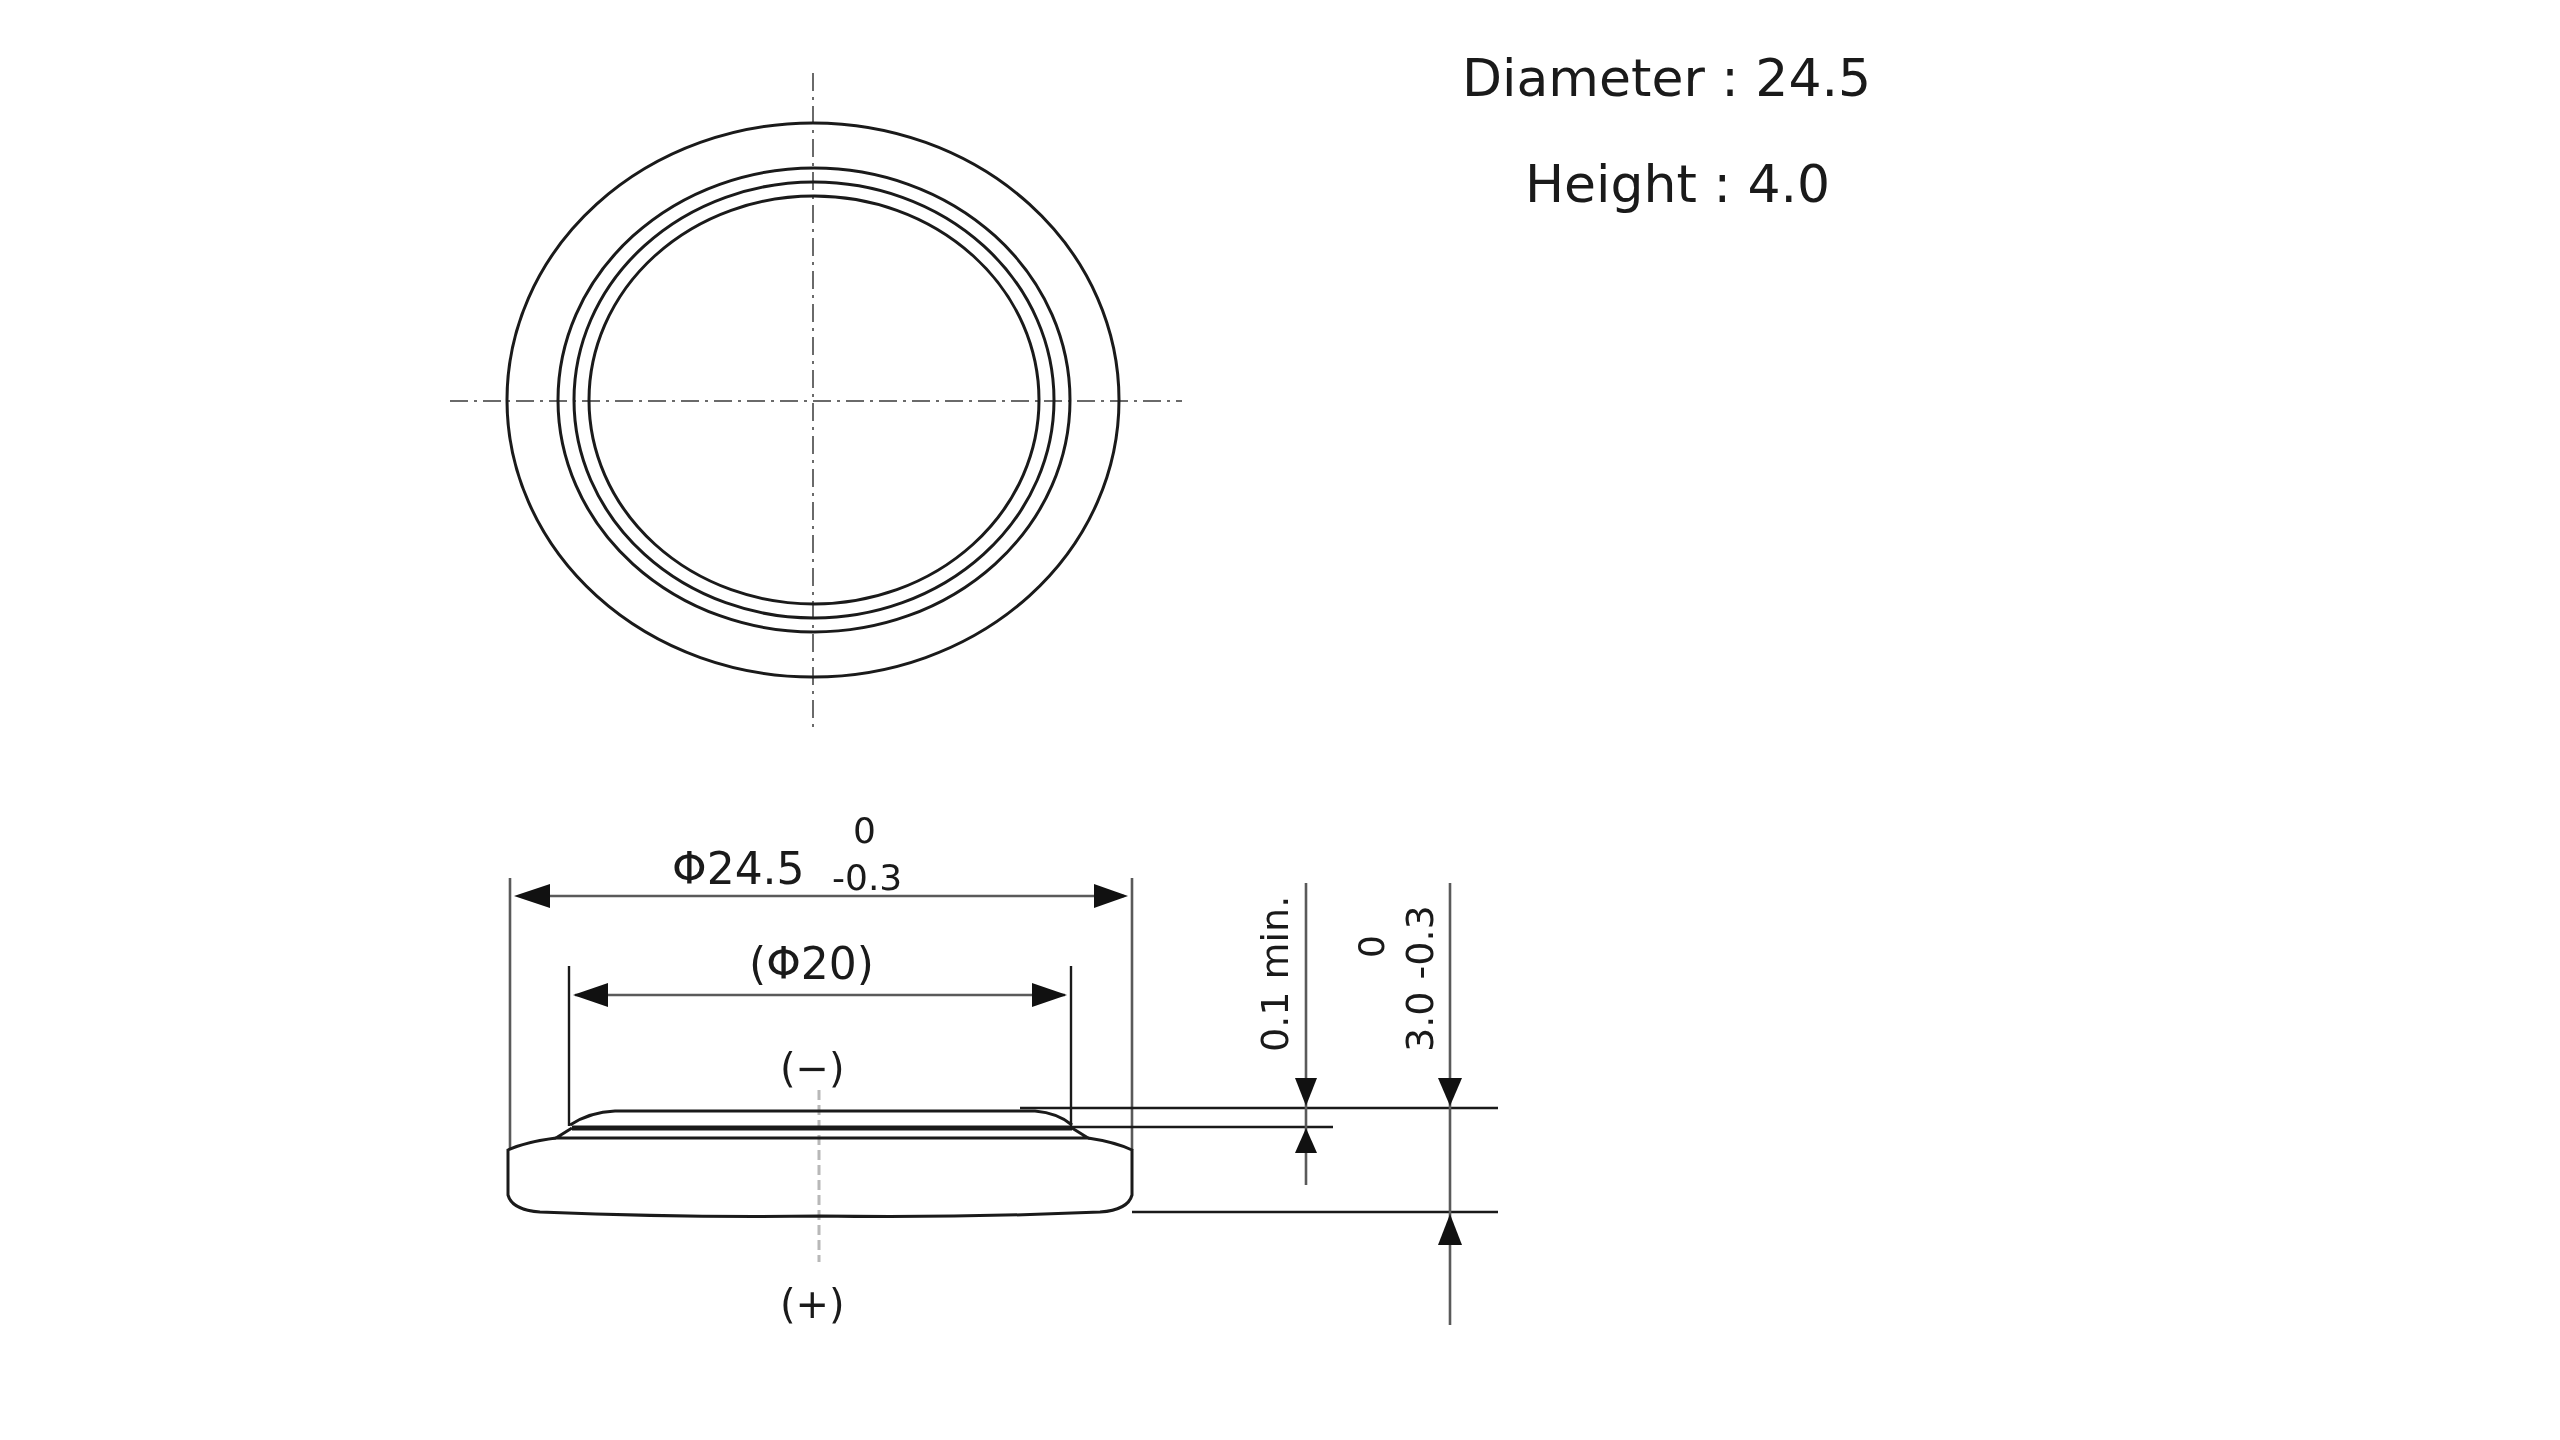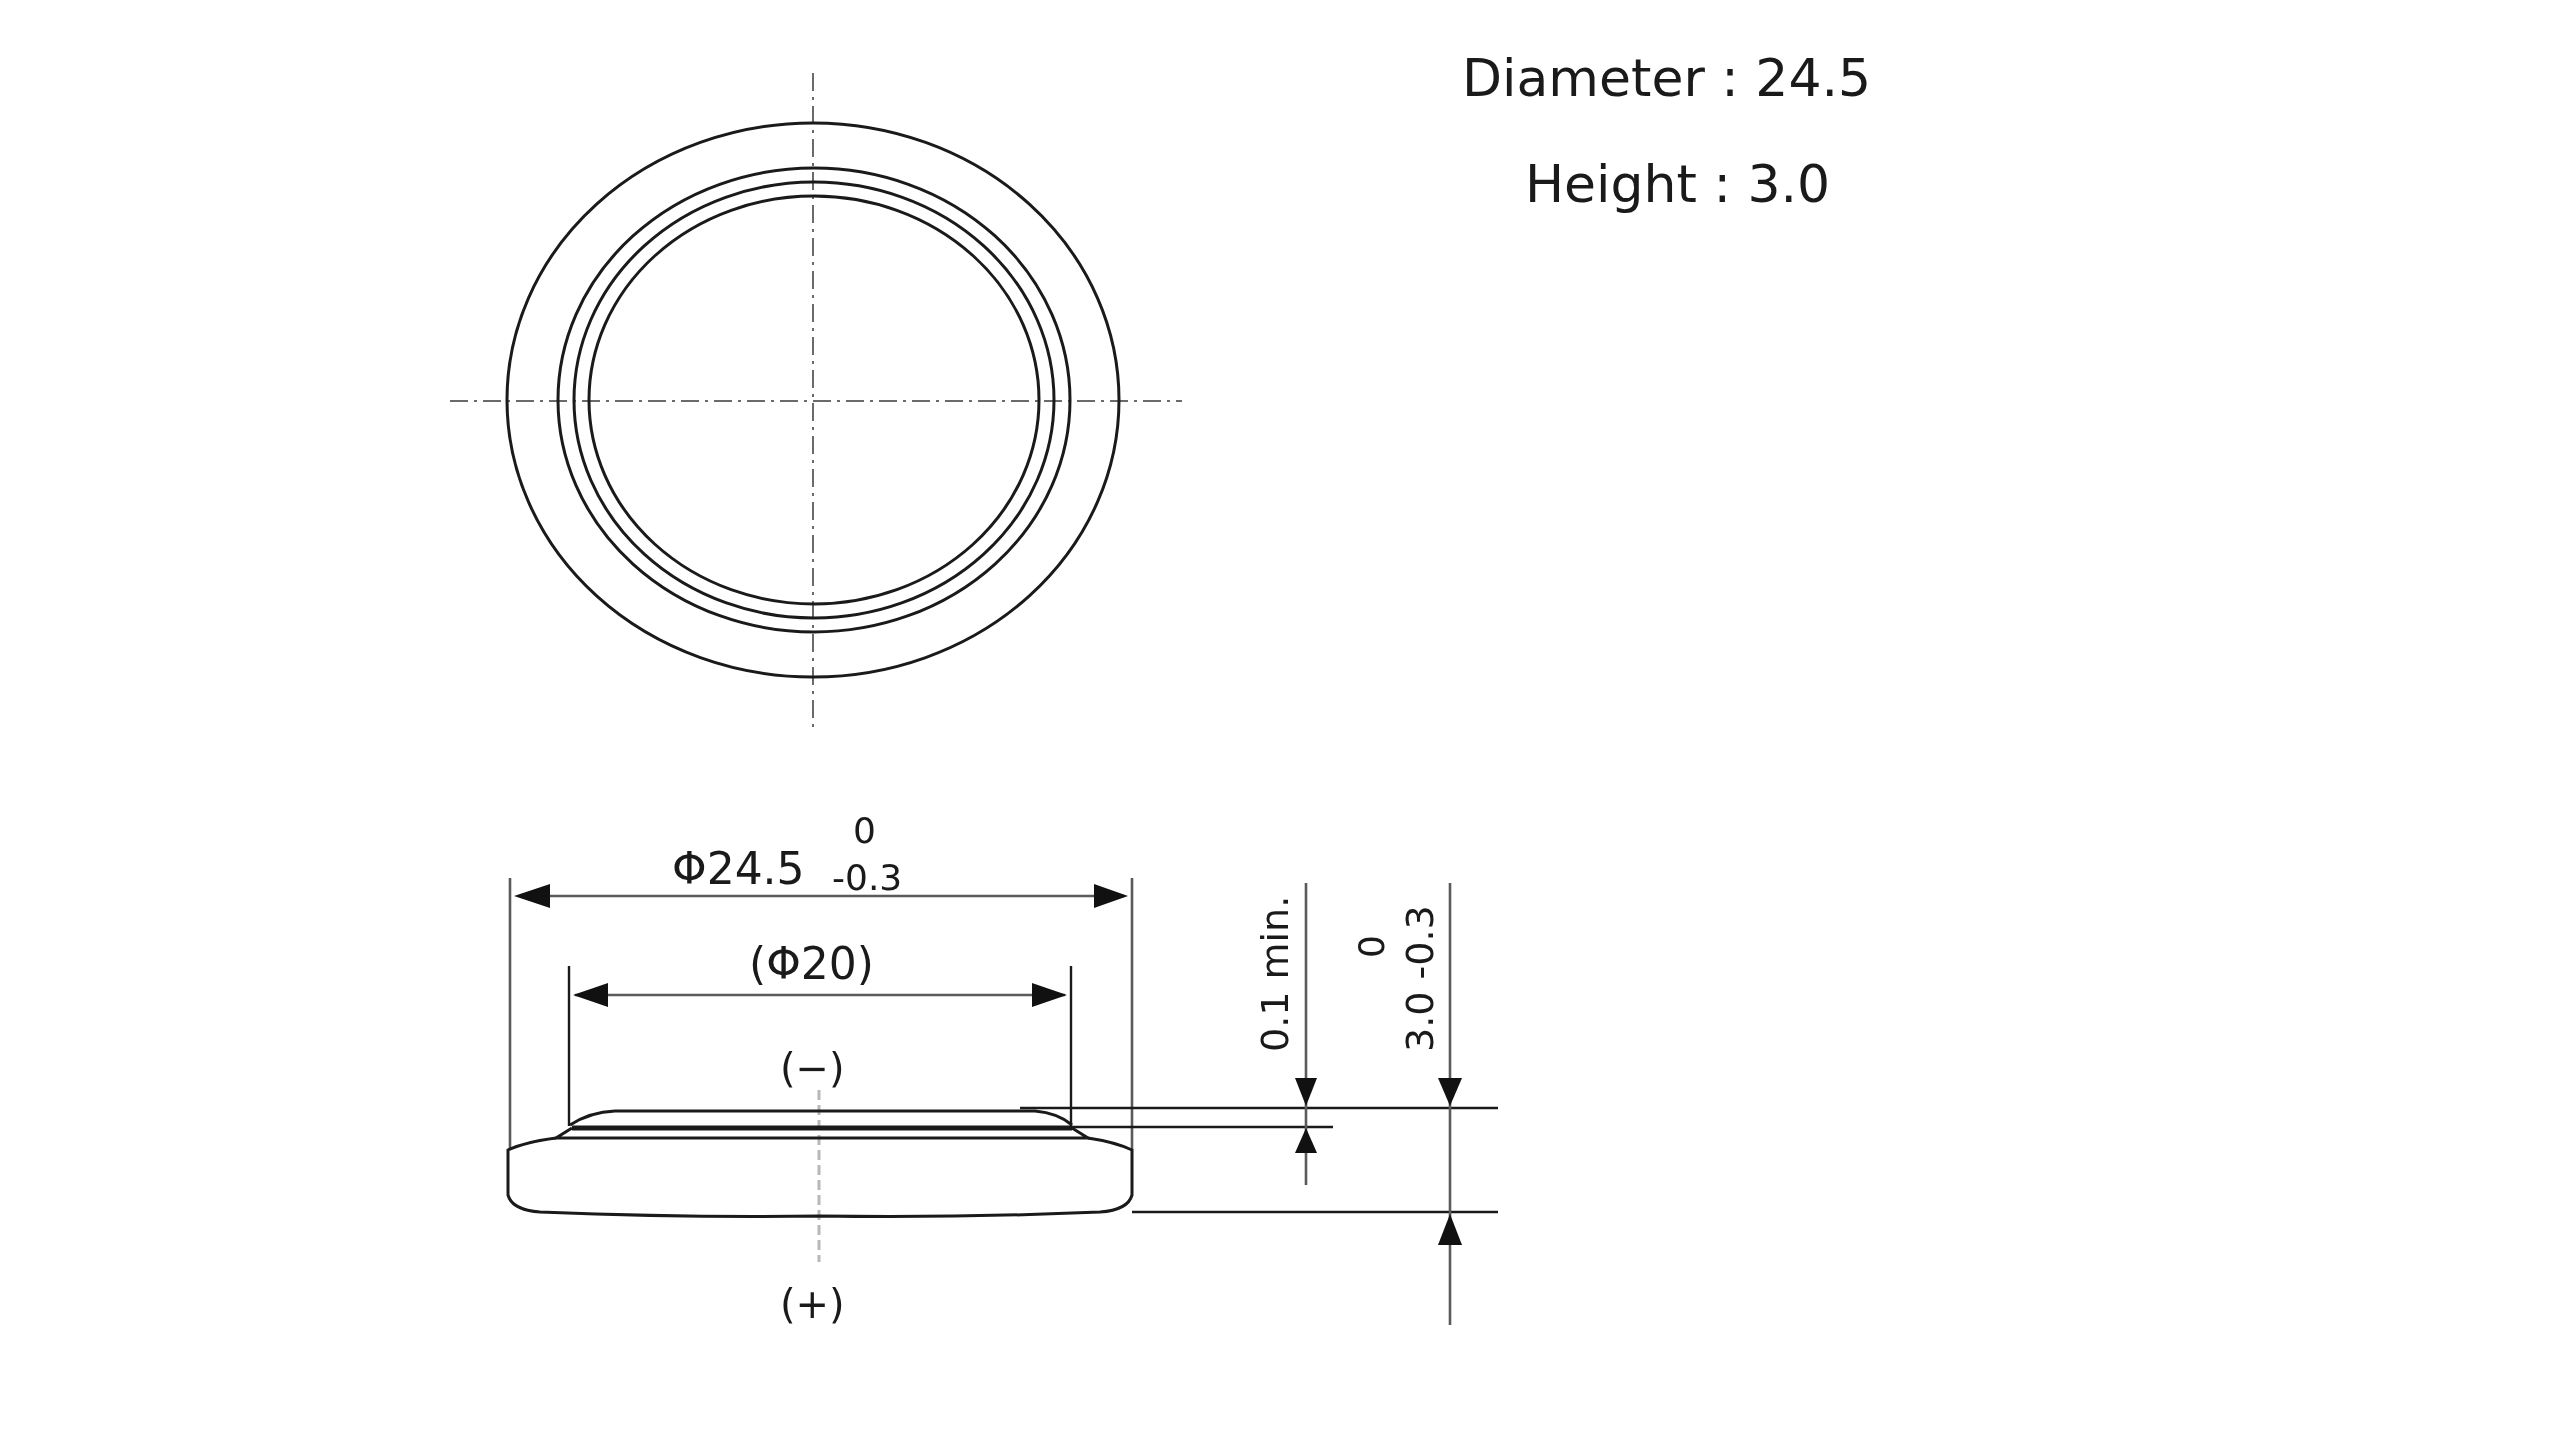--- a/index.html
+++ b/index.html
@@ -44,21 +44,21 @@
     .center { stroke: #6a6a6a; stroke-width: 2; stroke-dasharray: 18 6 3 6; fill: none; }
     .center-light { stroke: #b8b8b8; stroke-width: 3; stroke-dasharray: 10 5; fill: none; }
     .arrow { fill: #111111; stroke: none; }
   </style>
 </head>
 <body>
 
 <div class="canvas">
 
   <div class="spec spec-diameter">Diameter : 24.5</div>
-  <div class="spec spec-height">Height : 3.0</div>
+  <div class="spec spec-height">Height : 4.0</div>
 
   <svg class="drawing" viewBox="0 0 2560 1440" xmlns="http://www.w3.org/2000/svg">
 
     <g>
       <line class="center" x1="450" y1="401" x2="1182" y2="401"></line>
       <line class="center" x1="813" y1="73" x2="813" y2="727"></line>
       <ellipse class="ln med" cx="813" cy="400" rx="306" ry="277"></ellipse>
       <ellipse class="ln med" cx="814" cy="400" rx="256" ry="232"></ellipse>
       <ellipse class="ln med" cx="814" cy="400" rx="240" ry="218"></ellipse>
       <ellipse class="ln med" cx="814" cy="400" rx="225" ry="204"></ellipse>

